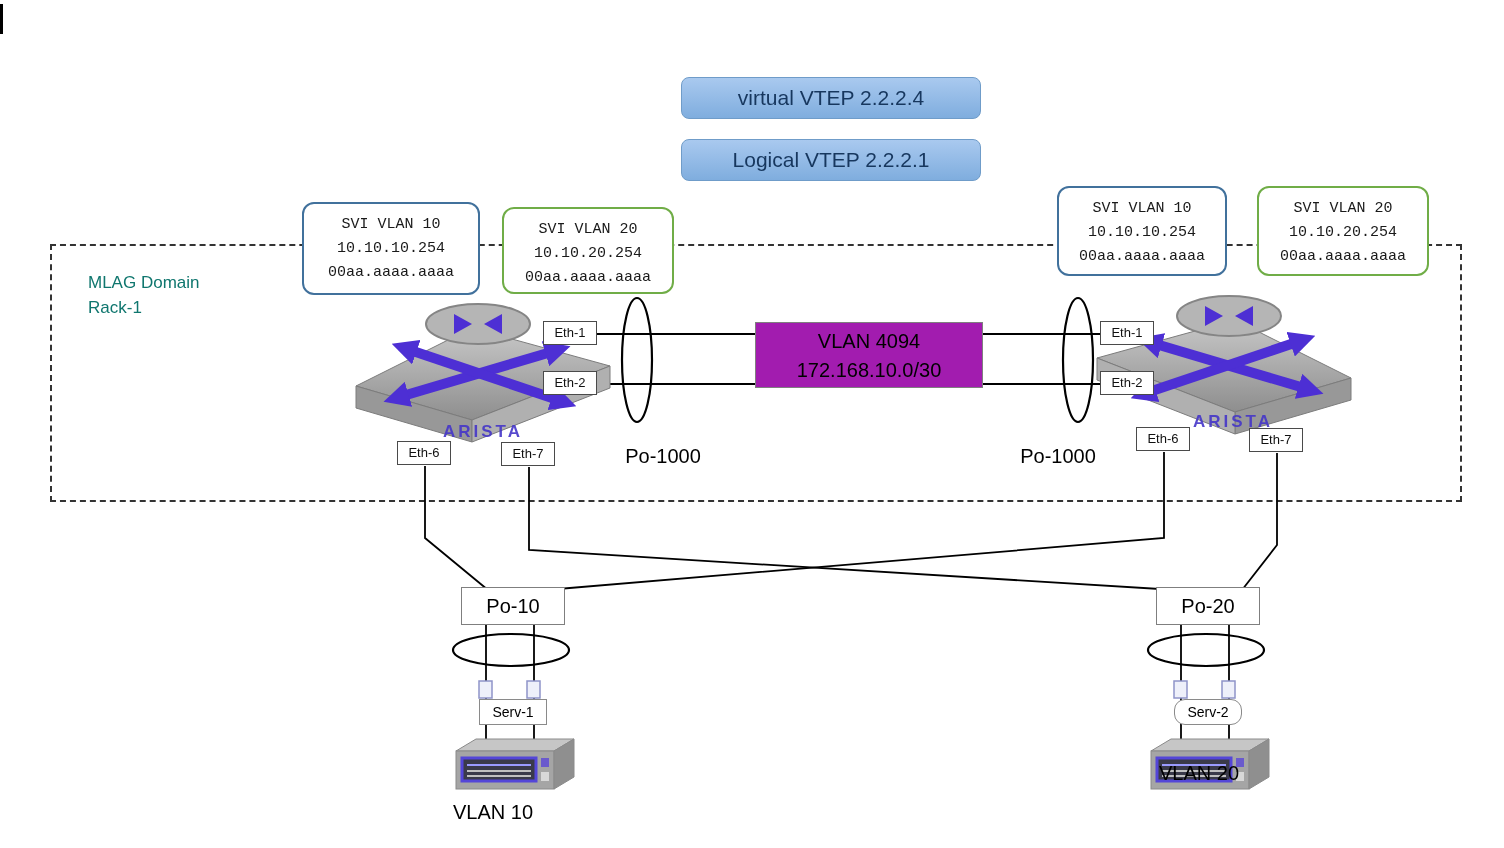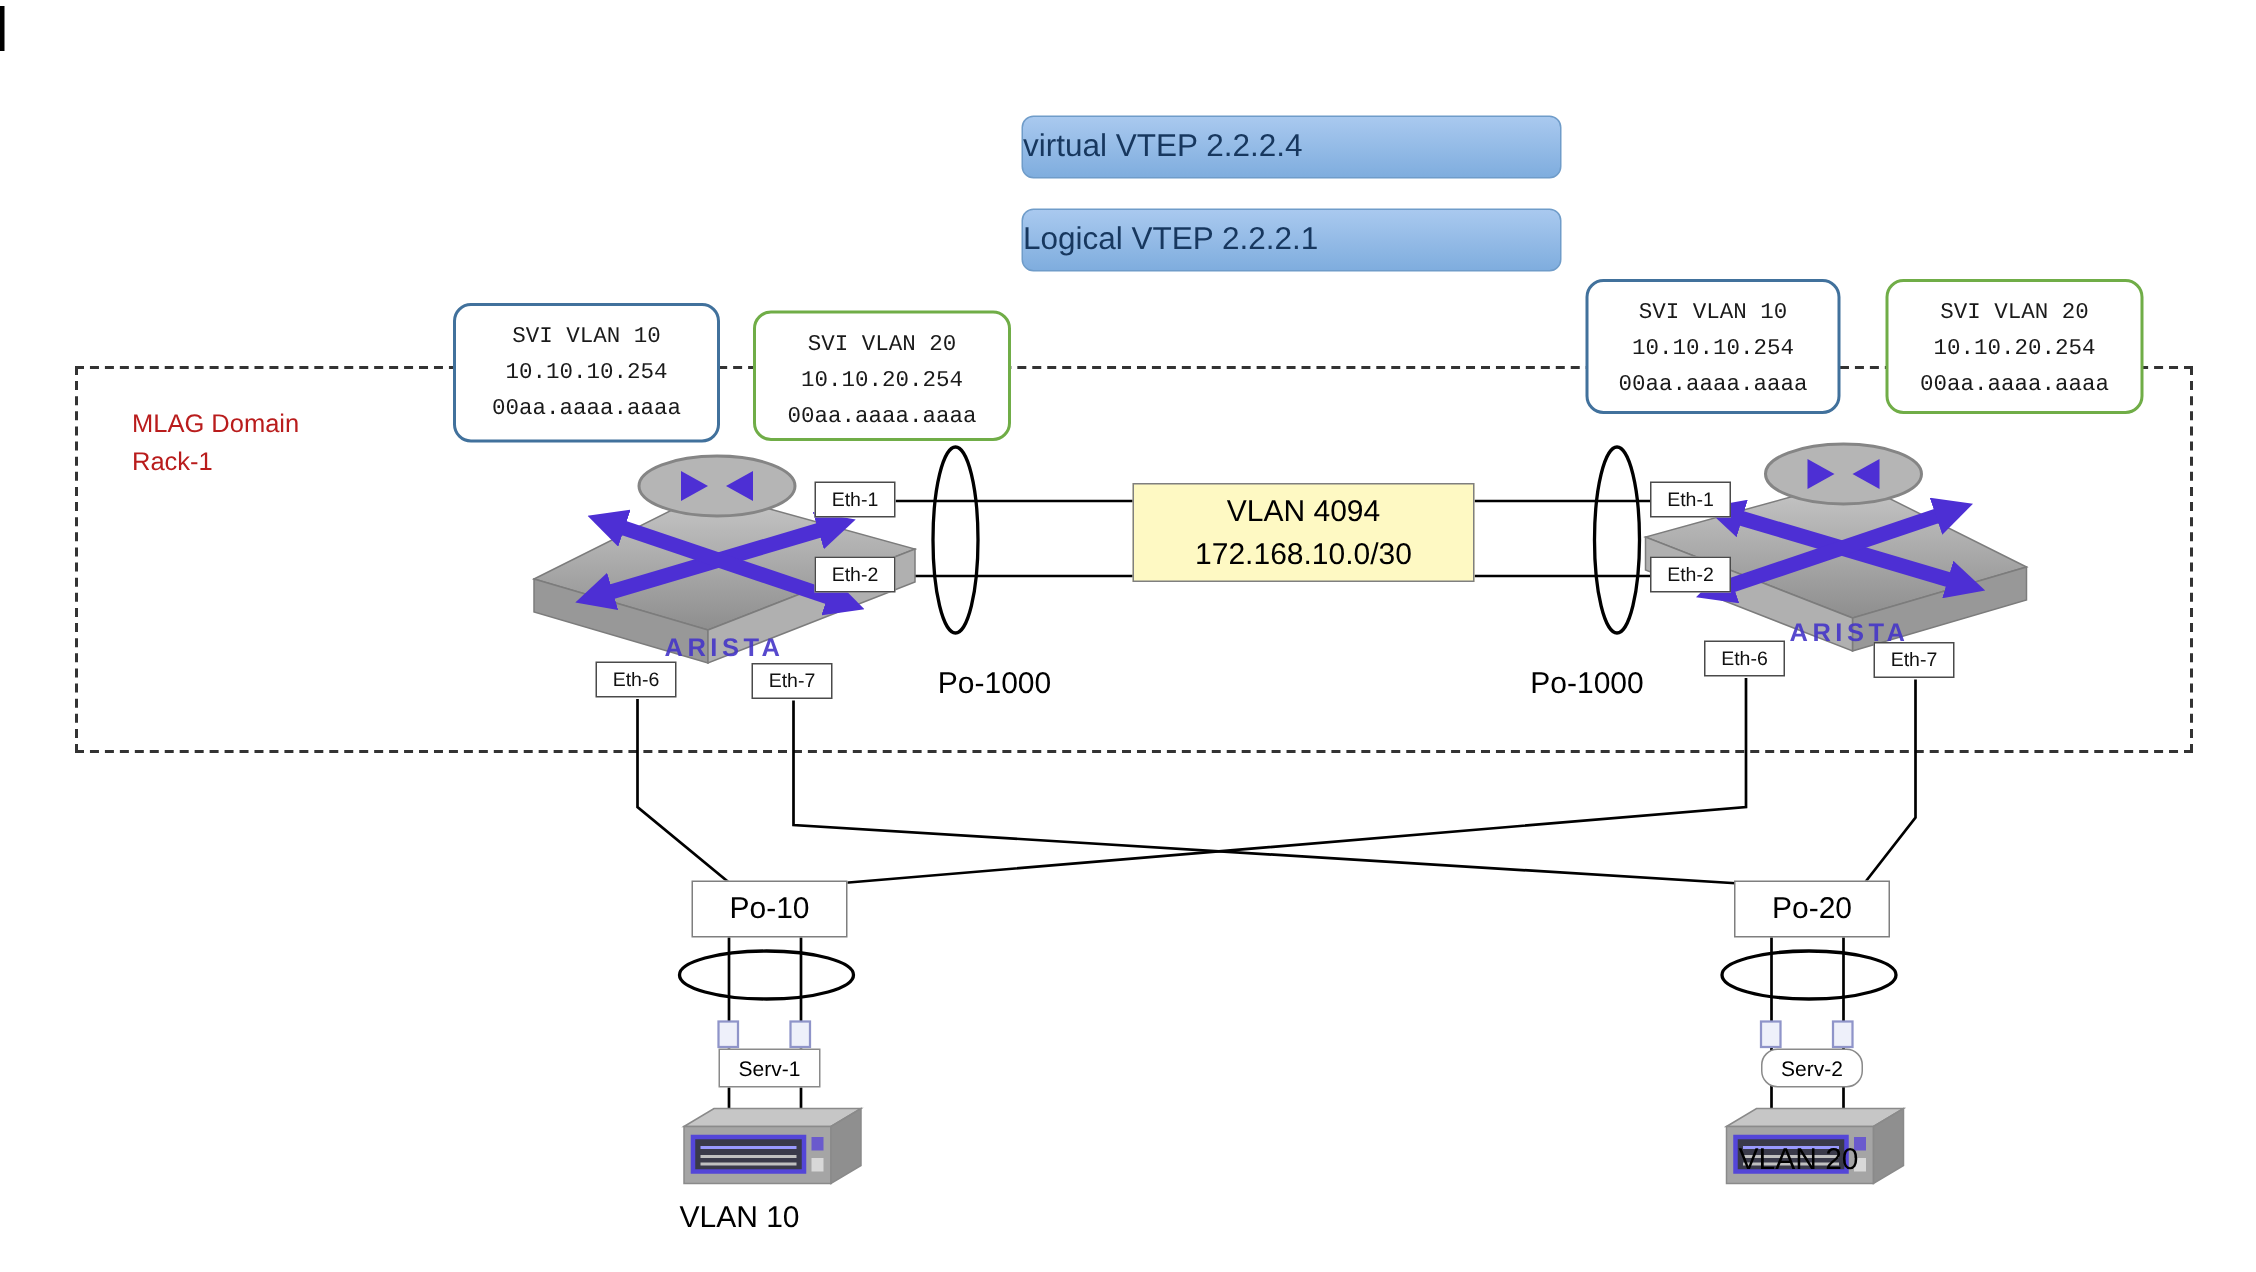--- a/index.html
+++ b/index.html
@@ -12,40 +12,40 @@
   .layer1 { z-index:1; }
   .layer2 { z-index:2; }
   .layer3 { z-index:3; }
 
   .mlag-rect {
     left:50px; top:244px; width:1412px; height:258px;
     border:2px dashed #333333; background:transparent;
   }
   .mlag-label {
     left:88px; top:270px; width:180px;
-    font-size:17px; line-height:25px; color:#b91c1c;
+    font-size:17px; line-height:25px; color:#0f766e;
   }
 
   .vtep-box {
-    width:360px; height:42px; border-radius:8px;
+    width:300px; height:42px; border-radius:8px;
     background:linear-gradient(#a9c9ef,#7fadde);
     border:1px solid #6f9cc9;
-    line-height:40px;
+    text-align:center; line-height:40px;
     font-size:21px; color:#17375e;
   }
 
   .svi-box {
     background:#ffffff; border-radius:12px; text-align:center;
     font-size:15px; line-height:24px; padding-top:9px; color:#1a1a1a;font-family:Liberation Mono, monospace;
   }
   .svi-blue  { border:2px solid #41719c; }
   .svi-green { border:2px solid #70ad47; }
 
   .link-box {
-    width:228px; height:66px; background:#fef9c3; border:1px solid #7f7f7f;
+    width:228px; height:66px; background:#a21caf; border:1px solid #7f7f7f;
     text-align:center; font-size:20px; line-height:29px; padding-top:4px; color:#000;
   }
 
   .port {
     width:54px; height:24px; background:#ffffff; border:1px solid #4a4a4a;
     text-align:center; font-size:13px; line-height:22px; color:#111;
   }
 
   .po1000 { width:100px; text-align:center; font-size:20px; color:#000; }
 

